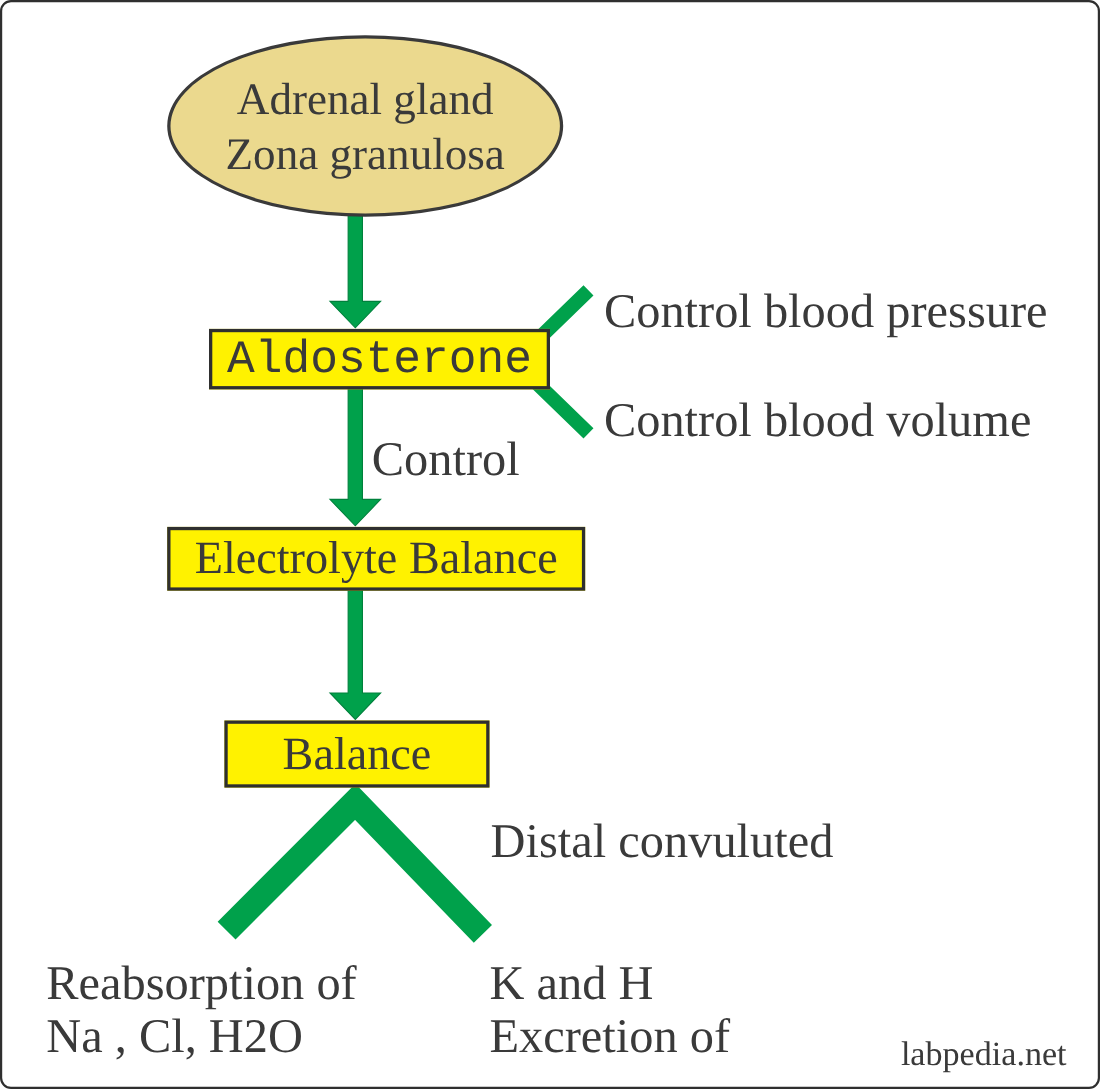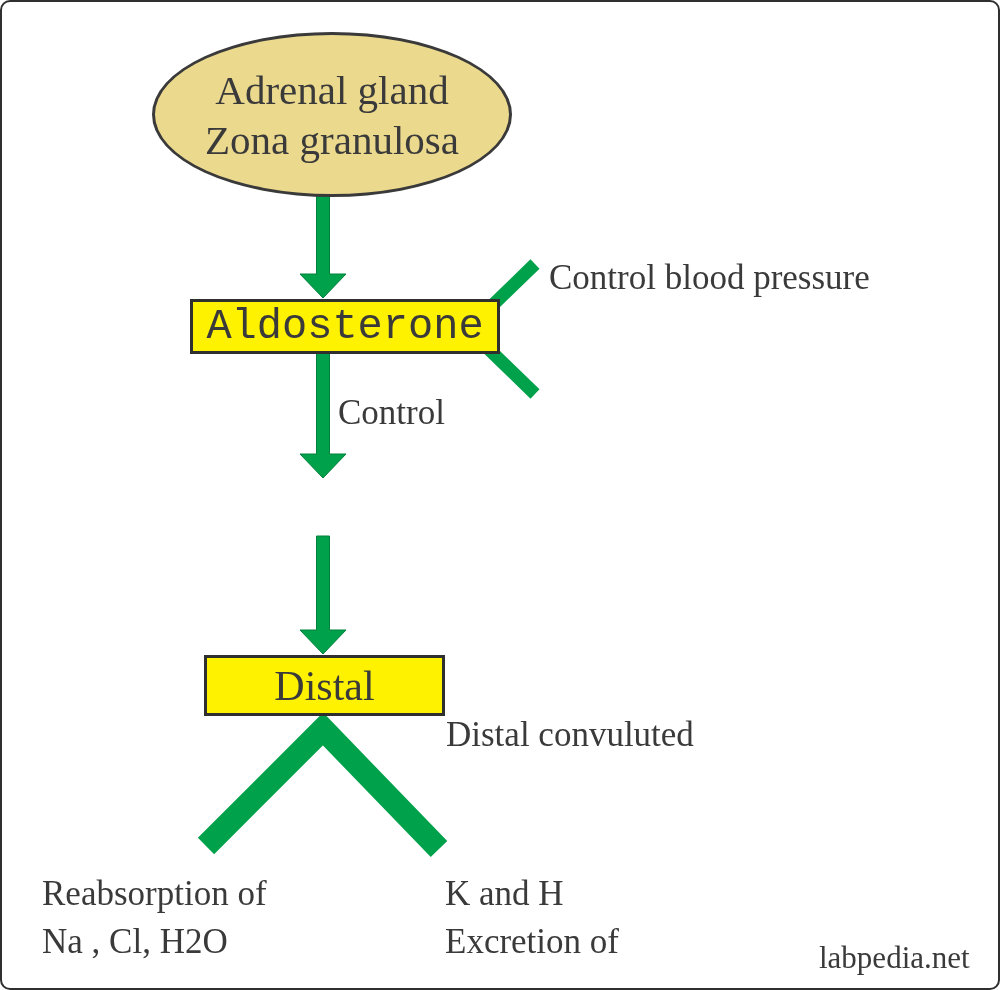--- a/index.html
+++ b/index.html
@@ -43,28 +43,28 @@
     background:var(--box-yellow);
     border:3px solid #2F2F2F;
     display:flex;align-items:center;justify-content:center;
     font-size:42px;
   }
   .box-aldosterone{left:188px;top:297px;width:310px;height:55px;font-family:Liberation Mono, monospace;}
   .box-electrolyte{left:150px;top:477px;width:380px;height:58px;}
   .box-kidney{left:202px;top:653px;width:241px;height:61px;}
   .flow-label{
     position:absolute;
-    font-size:35px;line-height:1.12;
+    font-size:44px;line-height:1.12;
     white-space:nowrap;
   }
   .lbl-control{left:336px;top:391px;}
   .lbl-through{left:338px;top:558px;}
   .lbl-cbp{left:547px;top:256px;}
   .lbl-cbv{left:547px;top:355px;}
-  .lbl-dct{left:444px;top:708px;line-height:50px;}
+  .lbl-dct{left:444px;top:738px;line-height:50px;}
   .lbl-reabsorption{left:40px;top:868px;line-height:48px;}
   .lbl-excretion{left:443px;top:868px;line-height:48px;}
   .watermark{
     position:absolute;left:817px;top:938px;
     font-size:31px;white-space:nowrap;text-align:center;
   }
   .tline{display:block;}
 </style>
 </head>
 <body>
@@ -88,27 +88,31 @@
     <span class="tline">Adrenal gland</span>
     <span class="tline">Zona granulosa</span>
   </div>
 
   <div class="box-node box-aldosterone">
     <span>Aldosterone</span>
   </div>
 
   <div class="flow-label lbl-cbp">Control blood pressure</div>
 
+  <div class="flow-label lbl-cbv">Control blood volume</div>
 
   <div class="flow-label lbl-control">Control</div>
 
+  <div class="box-node box-electrolyte">
+    <span>Electrolyte Balance</span>
+  </div>
 
 
   <div class="box-node box-kidney">
-    <span>Distal</span>
+    <span>Balance</span>
   </div>
 
   <div class="flow-label lbl-dct">
     <span class="tline">Distal convuluted</span>
   </div>
 
   <div class="flow-label lbl-reabsorption">
     <span class="tline">Reabsorption of</span>
     <span class="tline">Na , Cl, H2O</span>
   </div>

